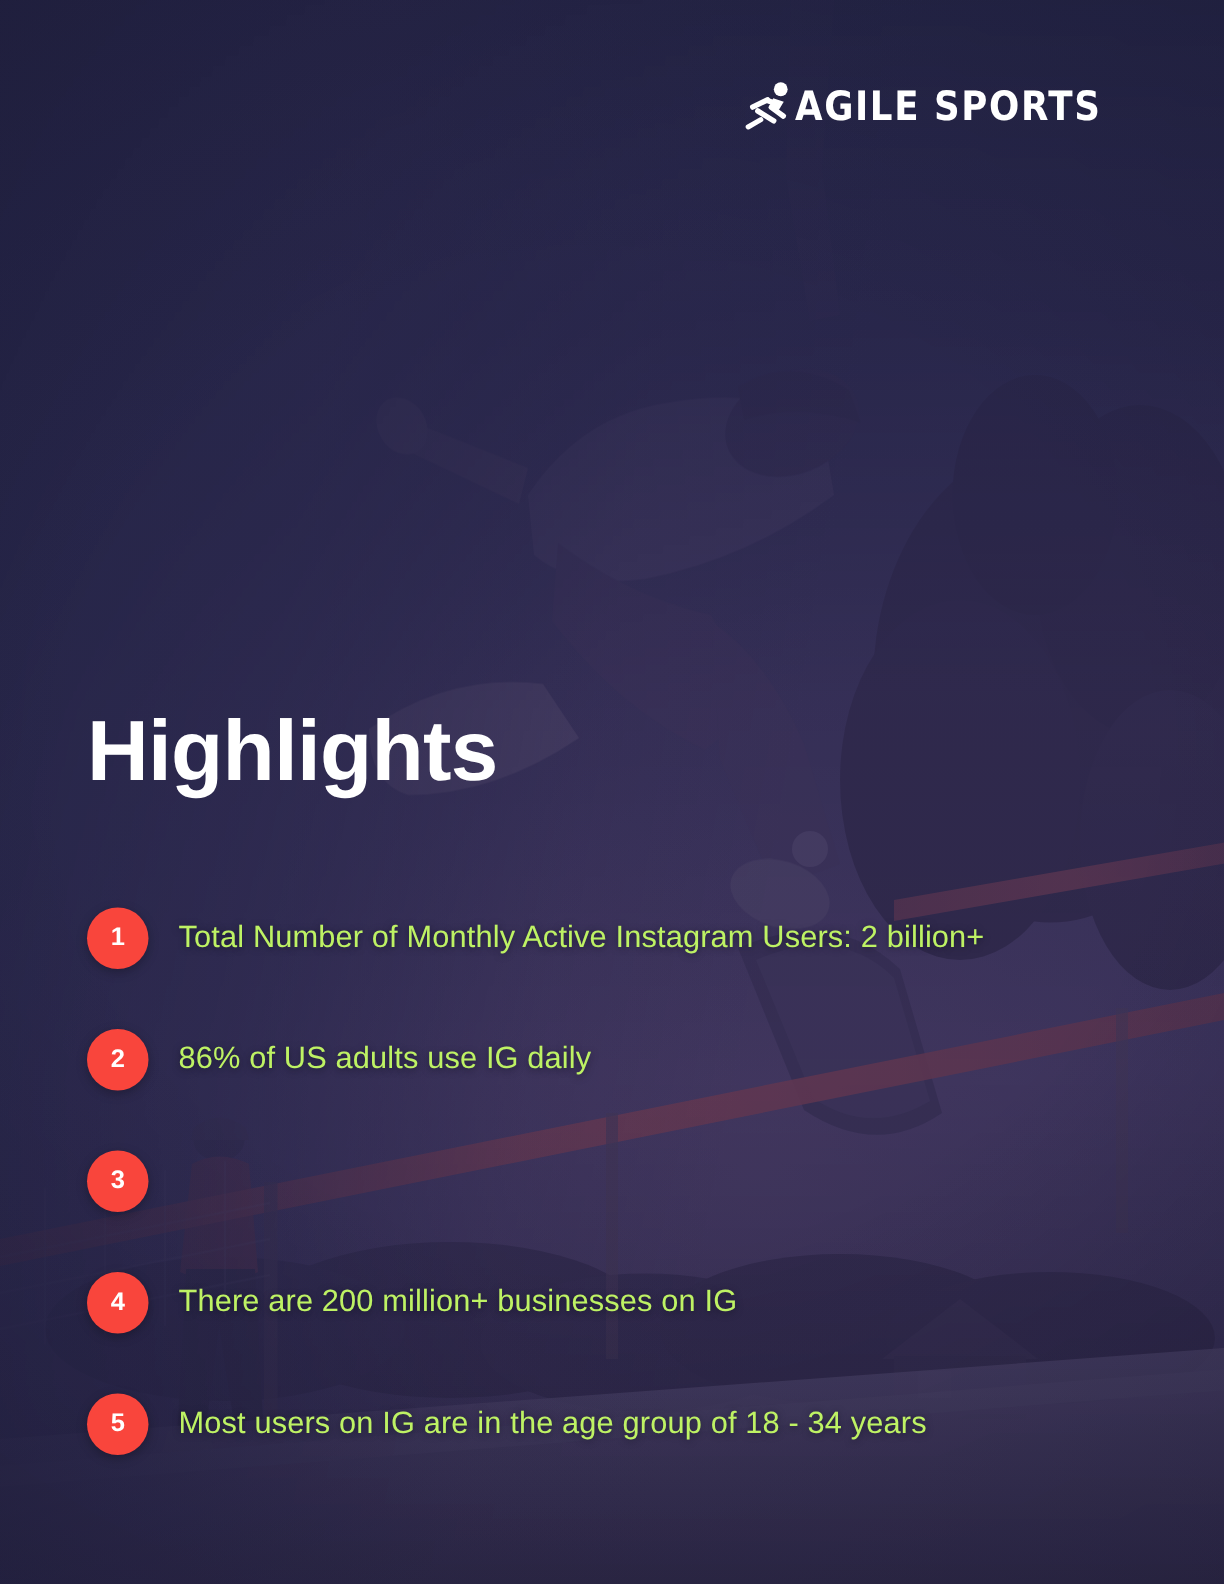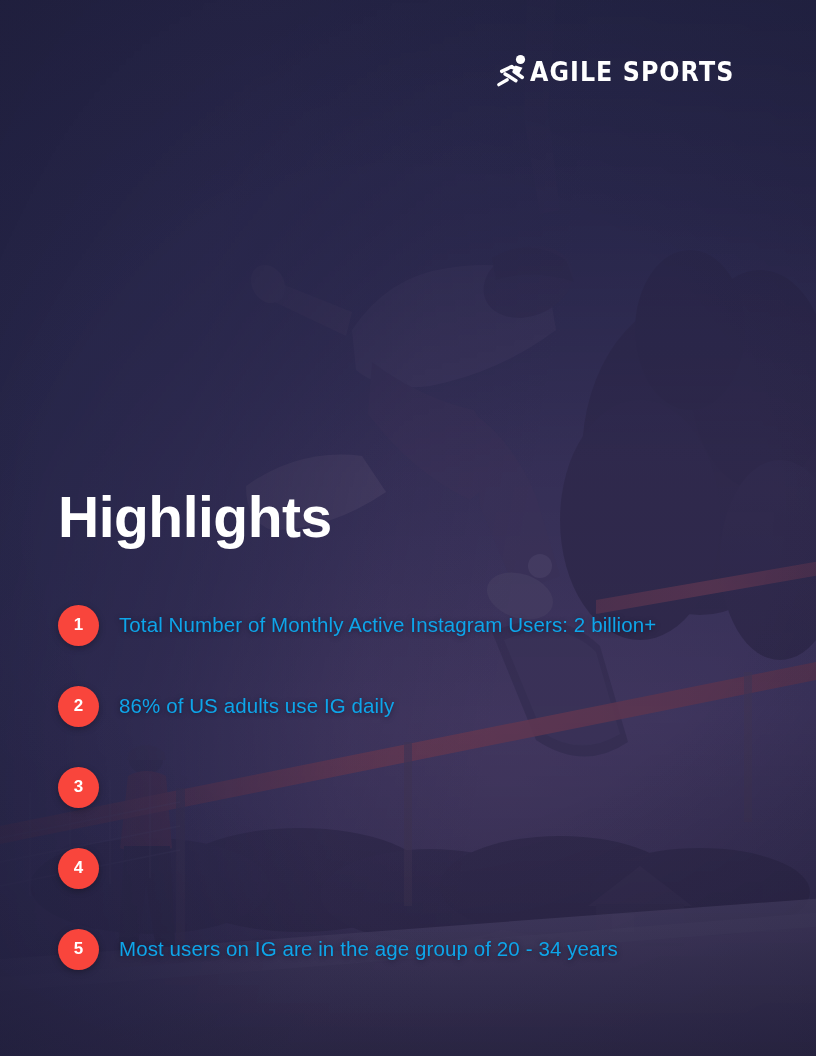--- a/index.html
+++ b/index.html
@@ -73,21 +73,21 @@
     transform: scaleX(0.88);
     transform-origin: left center;
     white-space: nowrap;
     line-height: 1;
   }
 
   
   .title {
     position: absolute;
     left: 58px;
-    top: 488px;
+    top: 472px;
     color: #ffffff;
     font-size: 57px;
     font-weight: 700;
     letter-spacing: -0.5px;
     line-height: 1.05;
     margin: 0;
     font-family: "Liberation Sans", sans-serif;
   }
 
   
@@ -116,21 +116,21 @@
     font-size: 17px;
     font-weight: 700;
     display: flex;
     align-items: center;
     justify-content: center;
     box-shadow: 0 2px 7px rgba(0,0,0,0.28);
     font-family: "Liberation Sans", sans-serif;
   }
   .item-text {
     margin-left: 20px;
-    color: #0ea5e9;
+    color: #bef264;
     font-size: 20.5px;
     font-weight: 400;
     letter-spacing: 0.1px;
     line-height: 1.2;
     white-space: nowrap;
     text-shadow: 0 1px 5px rgba(14,12,30,0.55);
   }
 </style>
 </head>
 <body>
@@ -265,20 +265,21 @@
     </li>
     <li class="item">
       <span class="badge">2</span>
       <span class="item-text">86% of US adults use IG daily</span>
     </li>
     <li class="item">
       <span class="badge">3</span>
     </li>
     <li class="item">
       <span class="badge">4</span>
+      <span class="item-text">There are 200 million+ businesses on IG</span>
     </li>
     <li class="item">
       <span class="badge">5</span>
-      <span class="item-text">Most users on IG are in the age group of 20 - 34 years</span>
+      <span class="item-text">Most users on IG are in the age group of 18 - 34 years</span>
     </li>
   </ul>
 
 </div>
 
 </body></html>

